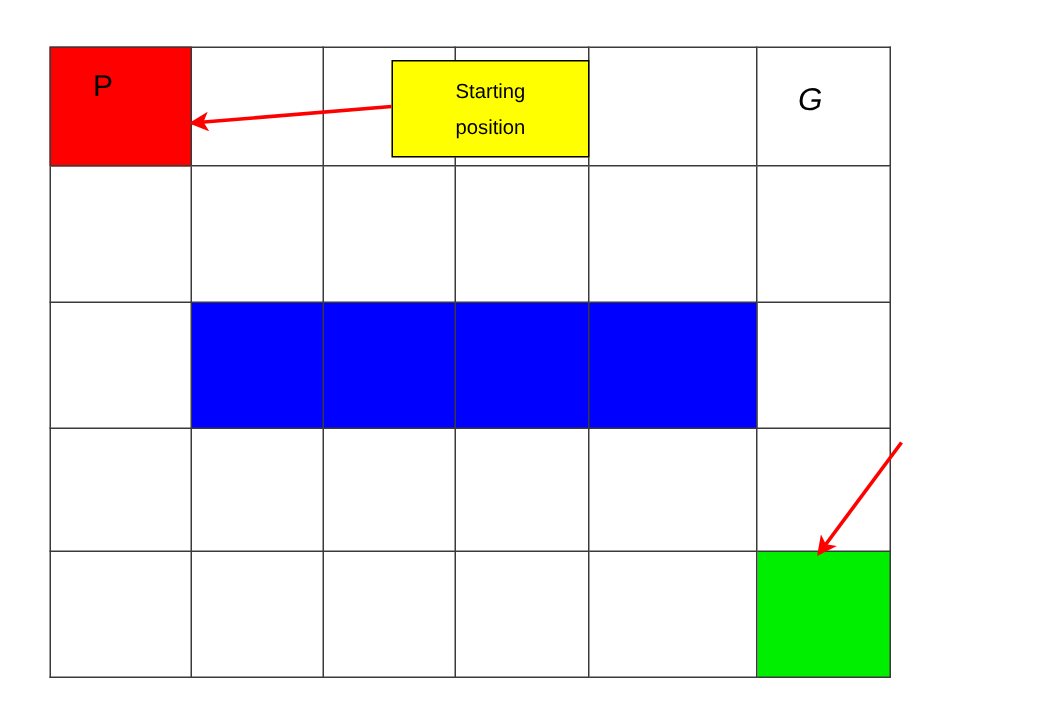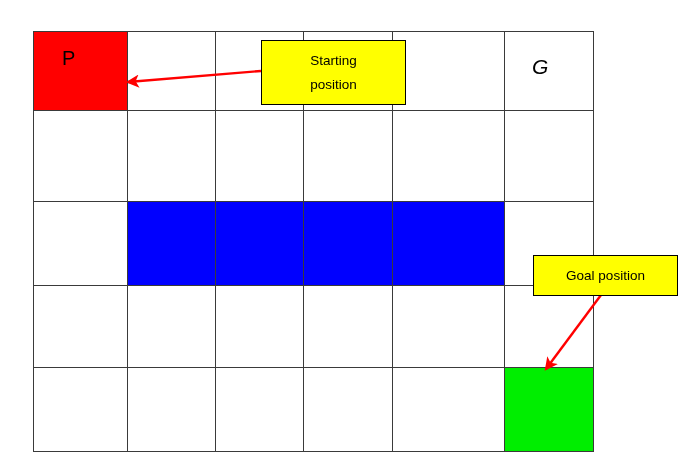--- a/index.html
+++ b/index.html
@@ -131,19 +131,18 @@
   <svg class="arrow-layer" viewBox="0 0 691 474" width="691" height="474">
     <defs>
       <marker id="arrowhead" markerWidth="5.5" markerHeight="5.5" refX="4.6" refY="2.75" orient="auto" markerUnits="strokeWidth">
         <path d="M0,0 L5.5,2.75 L0,5.5 L1.4,2.75 z" fill="#ff0000"></path>
       </marker>
     </defs>
     <line x1="261" y1="71" x2="128" y2="82" stroke="#ff0000" stroke-width="2.4" marker-end="url(#arrowhead)"></line>
     <line x1="601" y1="295" x2="546" y2="369" stroke="#ff0000" stroke-width="2.4" marker-end="url(#arrowhead)"></line>
   </svg>
 
-  <div class="callout" style="left:261px; top:40px; width:145px; height:65px;">Starting
+  <div class="callout" style="left:261px; top:40px; width:132px; height:65px;">Starting
 position</div>
 
 
-  <div class="callout" style="left:533px; top:255px; width:145px; height:41px;">Goal position</div>
 
 </div>
 
 </body></html>

